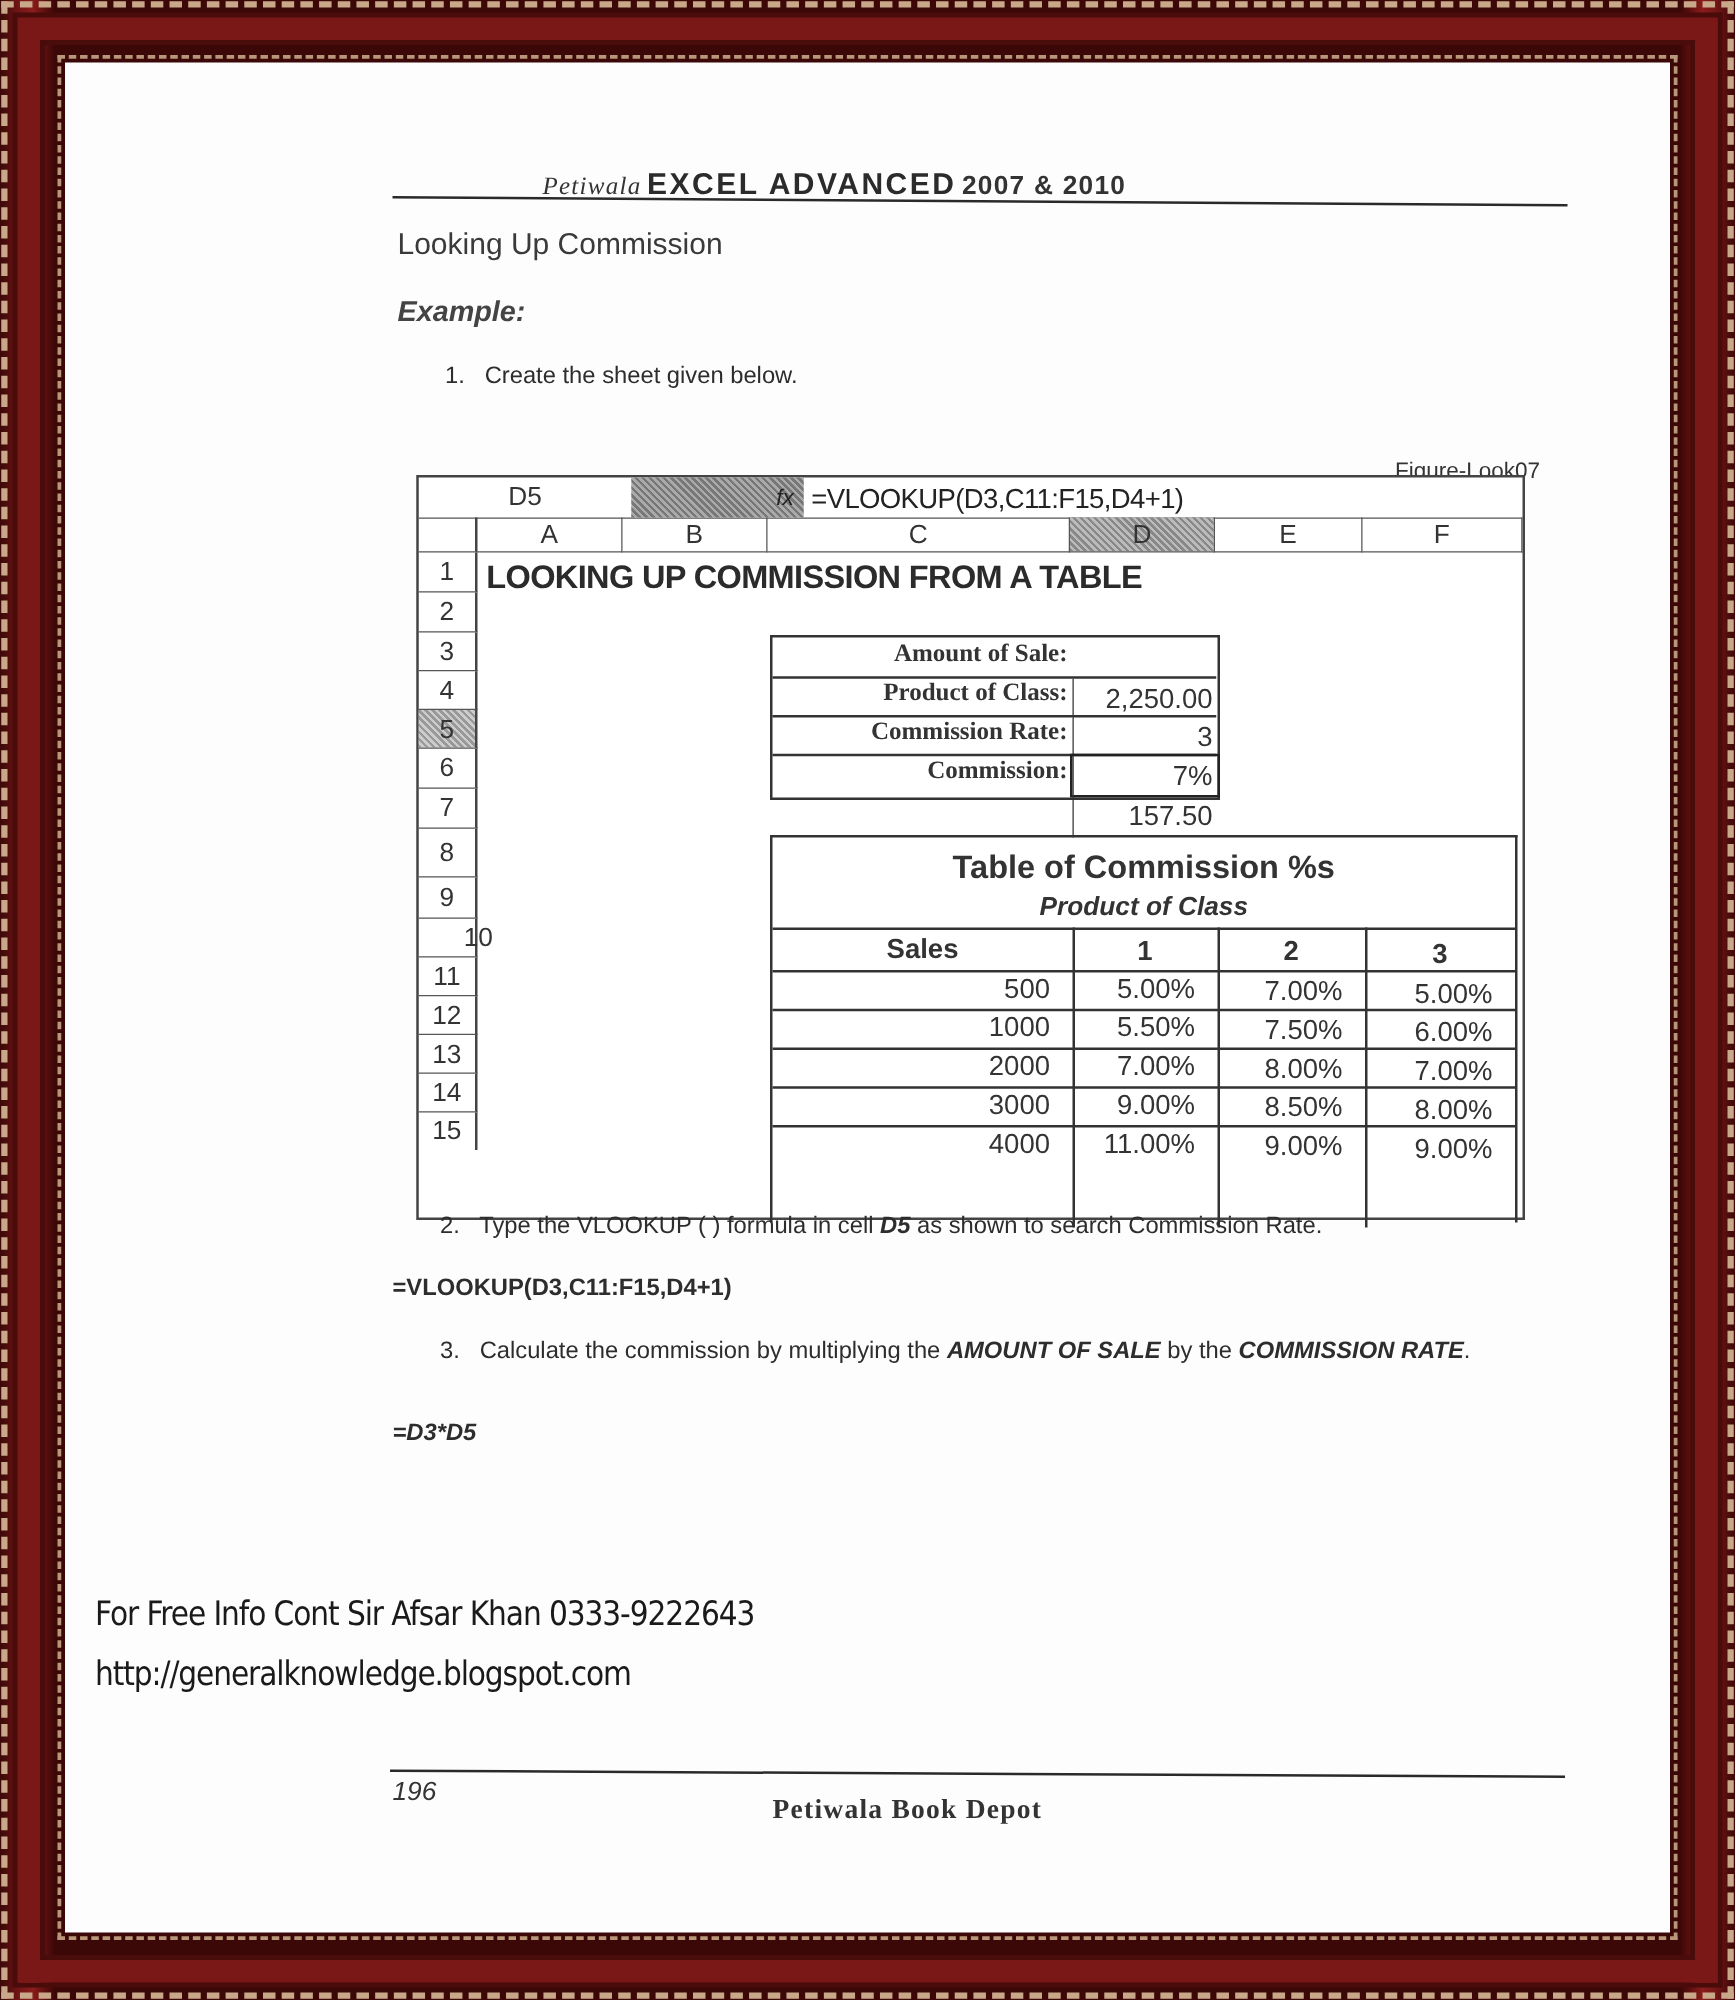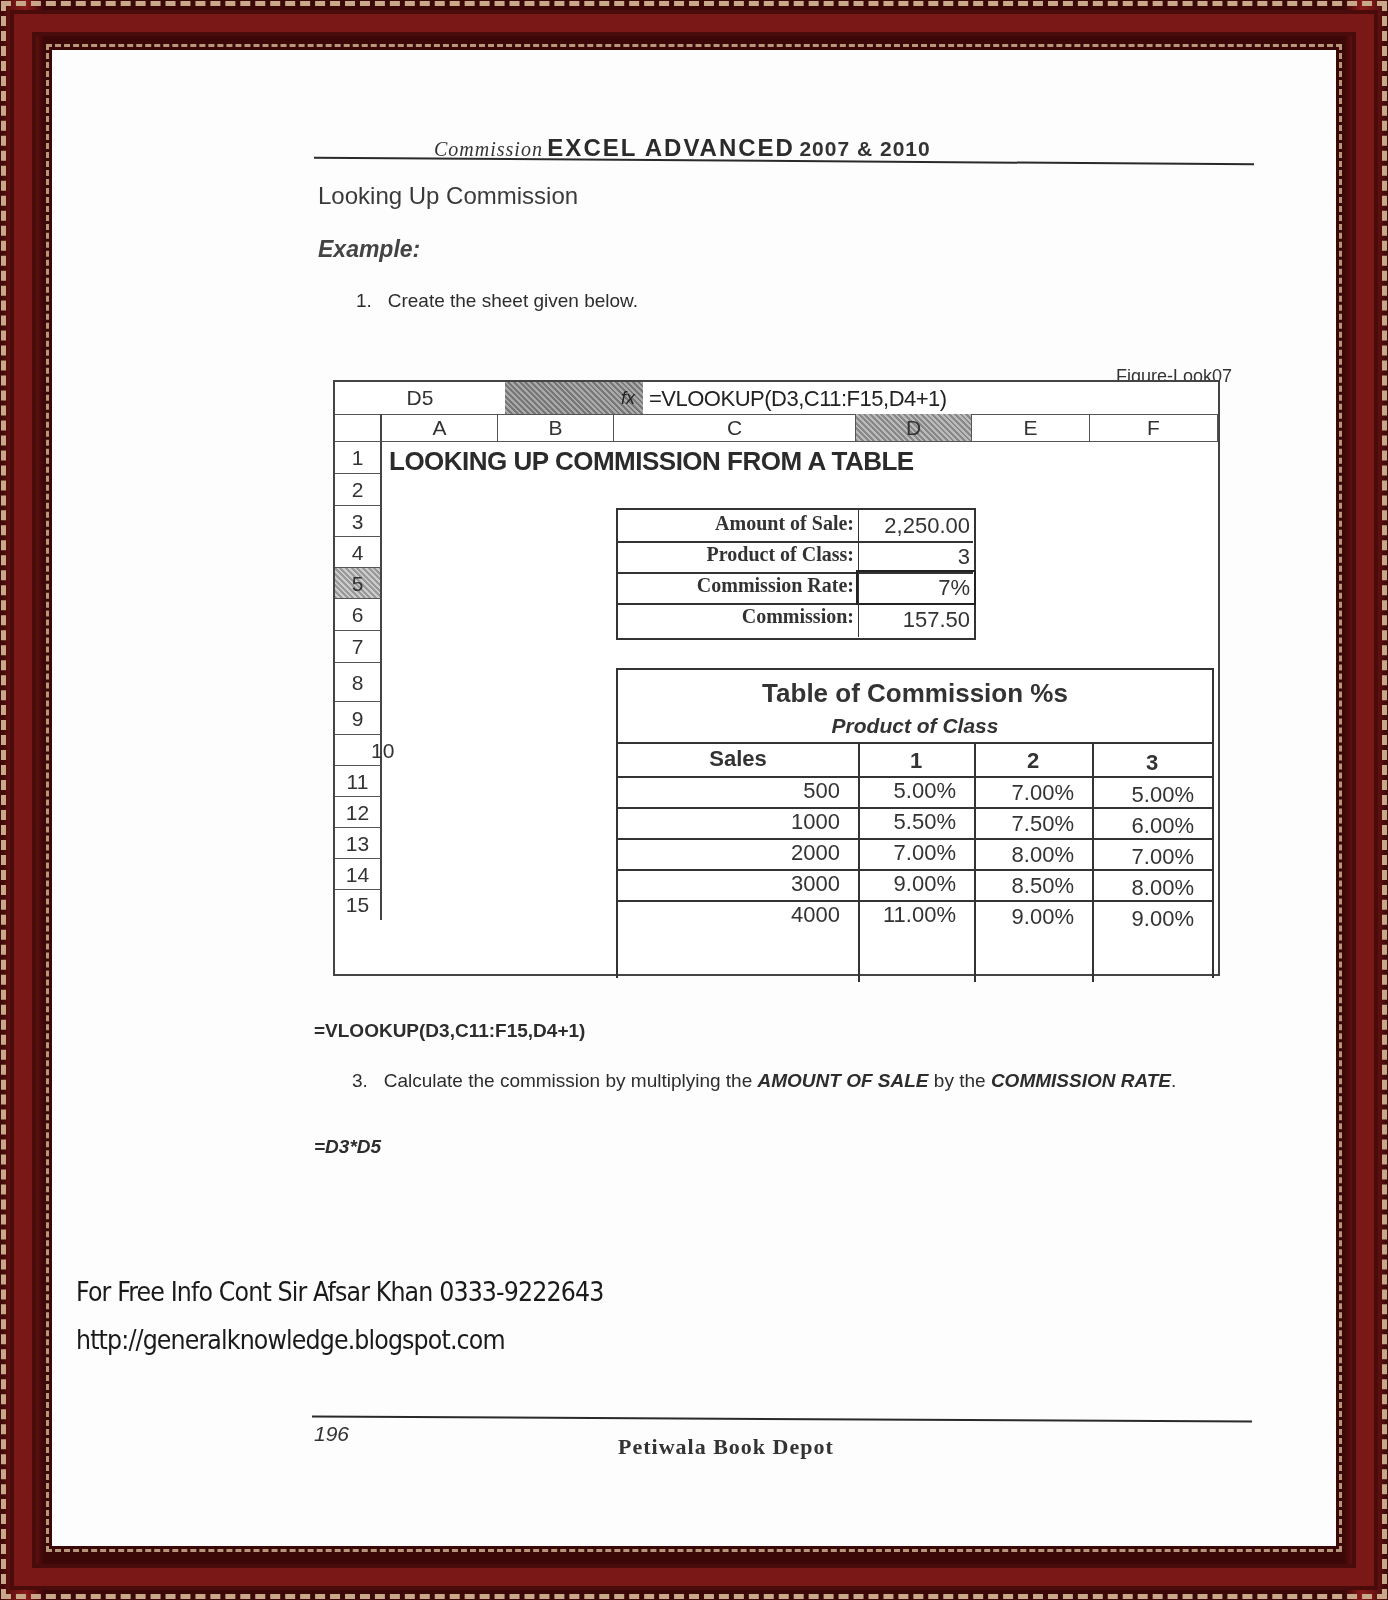--- a/index.html
+++ b/index.html
@@ -27,21 +27,21 @@
   .namebox{position:absolute;left:0;top:0;width:170px;height:32px;font-size:21px;color:#333;text-align:center;line-height:32px;}
   .fx{position:absolute;left:170px;top:0;width:138px;height:32px;background:repeating-linear-gradient(45deg,#777 0 2px,#aaa 2px 4px);color:#222;font-style:italic;font-size:18px;text-align:right;padding-right:8px;box-sizing:border-box;line-height:32px;}
   .fcontent{position:absolute;left:314px;top:0;height:32px;font-size:22px;color:#222;line-height:34px;letter-spacing:-0.5px;}
   .colhdr{position:absolute;top:32px;height:28px;border-right:1.5px solid #555;border-bottom:1.5px solid #555;box-sizing:border-box;text-align:center;font-size:21px;color:#333;line-height:28px;}
   .colhdr.sel{background:repeating-linear-gradient(45deg,#888 0 2px,#bbb 2px 4px);}
   .rowhdr{position:absolute;left:0;width:47px;border-right:2px solid #444;border-bottom:1.5px solid #555;box-sizing:border-box;text-align:center;font-size:21px;color:#333;}
   .rowhdr.sel{background:repeating-linear-gradient(45deg,#999 0 2px,#ccc 2px 4px);}
   .cell-title{position:absolute;left:54px;top:64px;font-size:26px;font-weight:bold;color:#2b2b2b;letter-spacing:-0.5px;}
   .box{position:absolute;border:2.5px solid #333;box-sizing:border-box;}
   .lbl{position:absolute;font-weight:bold;font-family:"Liberation Serif",serif;font-size:20px;color:#333;text-align:right;}
-  .val{position:absolute;font-size:22px;color:#333;text-align:right;border-left:1.5px solid #333;box-sizing:border-box;padding-right:4px;}
+  .val{position:absolute;font-size:22px;color:#333;text-align:right;border-left:1.5px solid #333;box-sizing:border-box;padding-right:4px;margin-top:33px;}
   .hline{position:absolute;height:1.5px;background:#333;}
   .vline{position:absolute;width:1.5px;background:#333;}
   .tc-title{position:absolute;font-weight:bold;font-size:26px;color:#333;text-align:center;}
   .tc-sub{position:absolute;font-weight:bold;font-style:italic;font-size:21px;color:#333;text-align:center;}
   .tc-head{position:absolute;font-weight:bold;font-size:22px;color:#333;text-align:center;}
   .tc-cell{position:absolute;font-size:22px;color:#333;text-align:right;padding-right:18px;box-sizing:border-box;}
   .contact{font-family:"DejaVu Sans",sans-serif;font-size:27px;color:#1a1a1a;letter-spacing:-1px;transform:scaleX(0.88);transform-origin:left;}
   .pg-num{font-style:italic;font-size:21px;color:#333;}
   .publisher{font-family:"Liberation Serif",serif;font-weight:bold;font-size:22px;color:#333;letter-spacing:1px;}
 </style>
@@ -49,21 +49,21 @@
 <body>
 
 <div class="frame-outer"></div>
 <div class="frame-bevel"></div>
 <div class="frame-rope outer"></div>
 <div class="frame-rope inner"></div>
 
 <div class="page">
 
   <div class="abs" style="left:382px;top:84px;">
-    <span class="hdr-excellent">Commission</span>
+    <span class="hdr-excellent">Petiwala</span>
     <span class="hdr-main">EXCEL ADVANCED</span>
     <span class="hdr-year">2007 &amp; 2010</span>
   </div>
   <div class="rule" style="left:262px;top:110px;width:940px;transform:rotate(0.4deg);"></div>
 
   <div class="abs sec-title" style="left:266px;top:132px;">Looking Up Commission</div>
   <div class="abs example" style="left:266px;top:186px;">Example:</div>
 
   <div class="abs step" style="left:304px;top:240px;">
     <span>1.</span>&nbsp;&nbsp;
@@ -163,20 +163,24 @@
       </div>
       <div>
         <div class="tc-cell" style="left:0;top:232px;width:240px;">4000</div>
         <div class="tc-cell" style="left:240px;top:232px;width:116px;">11.00%</div>
         <div class="tc-cell" style="left:356px;top:234px;width:118px;">9.00%</div>
         <div class="tc-cell" style="left:474px;top:236px;width:120px;">9.00%</div>
       </div>
     </div>
   </div>
 
+  <div class="abs step" style="left:300px;top:920px;">
+    <span>2.</span>&nbsp;&nbsp;
+    <span>Type the VLOOKUP ( ) formula in cell </span><b><i>D5</i></b><span> as shown to search Commission Rate.</span>
+  </div>
   <div class="abs formula" style="left:262px;top:970px;">=VLOOKUP(D3,C11:F15,D4+1)</div>
 
   <div class="abs step" style="left:300px;top:1020px;width:920px;">
     <span>3.</span>&nbsp;&nbsp;
     <span>Calculate the commission by multiplying the </span><b><i>AMOUNT OF SALE</i></b><span> by the </span><b><i>COMMISSION RATE</i></b><span>.</span>
   </div>
   <div class="abs formula" style="left:262px;top:1086px;font-style:italic;">=D3*D5</div>
 
   <div class="abs contact" style="left:24px;top:1226px;">For Free Info Cont Sir Afsar Khan 0333-9222643</div>
   <div class="abs contact" style="left:24px;top:1274px;">http://generalknowledge.blogspot.com</div>

